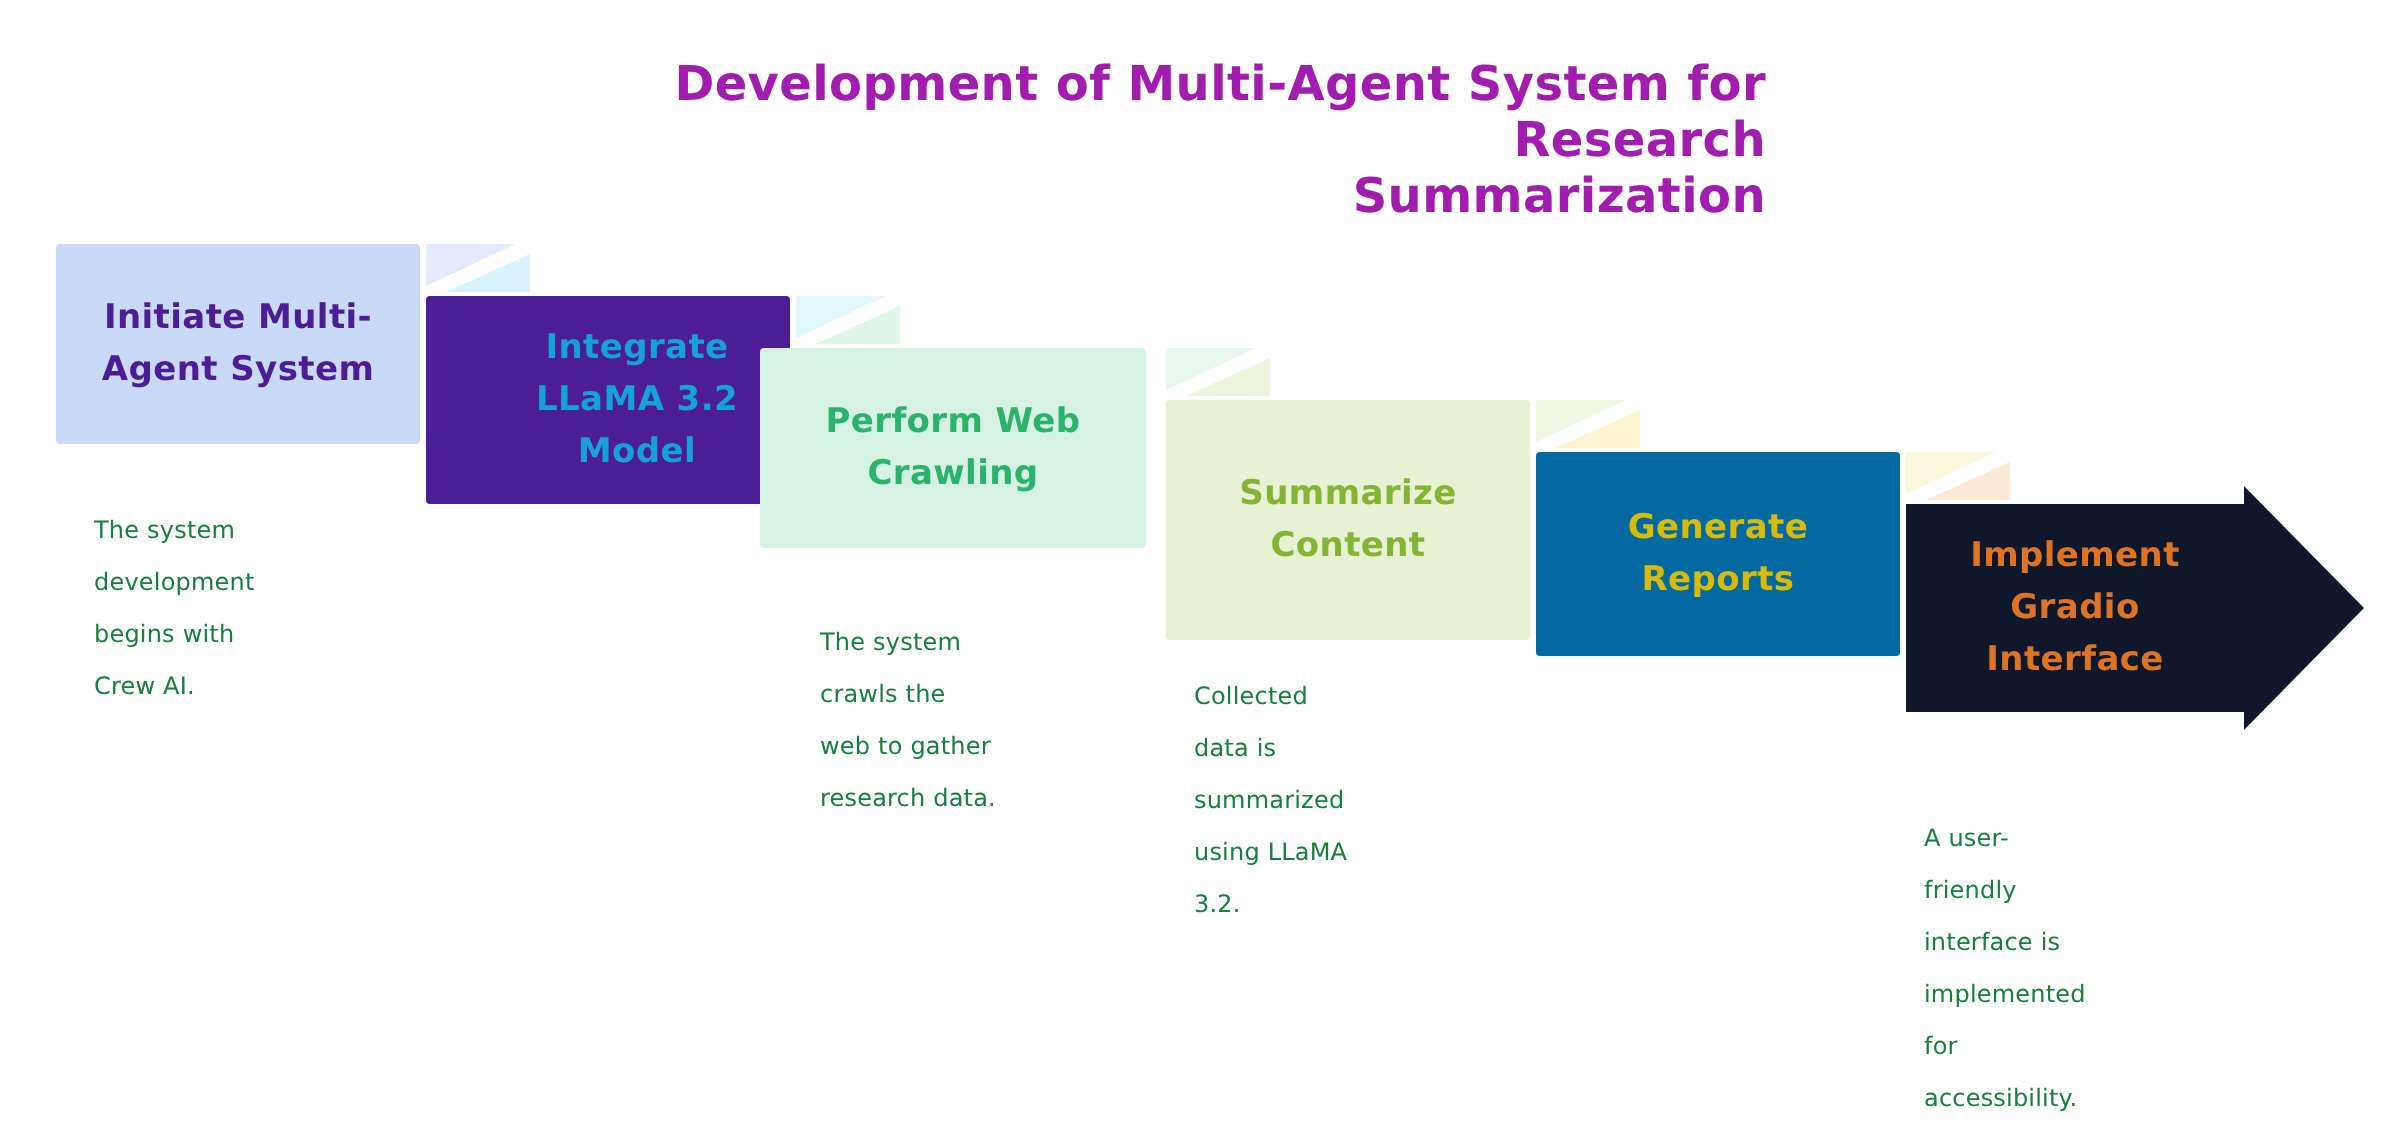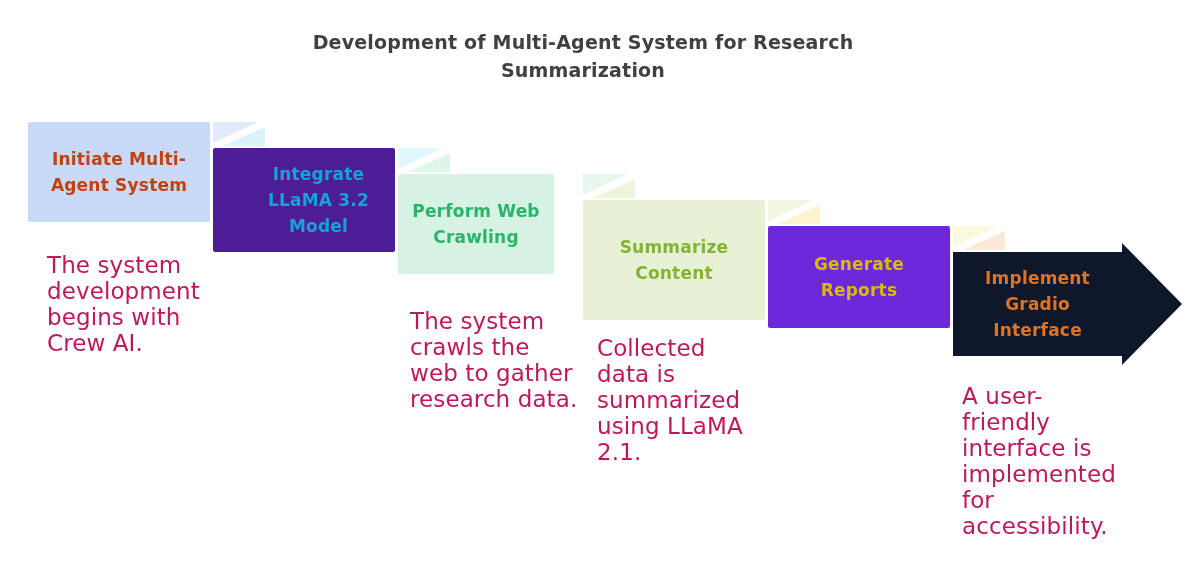--- a/index.html
+++ b/index.html
@@ -1,71 +1,71 @@
 <!DOCTYPE html>
 <html><head>
 <meta charset="utf-8">
 <style>
   html,body{margin:0;padding:0;background:#ffffff;}
   .canvas{
     position:relative;width:1200px;height:568px;background:#ffffff;overflow:hidden;
     font-family:"DejaVu Sans","Liberation Sans",sans-serif;
   }
   .main-title{
-    position:absolute;left:283px;top:28px;width:600px;text-align:center;
-    font-size:19px;font-weight:bold;line-height:28px;color:#404040;
+    position:absolute;left:283px;top:28px;width:600px;text-align:right;
+    font-size:24px;font-weight:bold;line-height:28px;color:#a21caf;
     letter-spacing:.2px;white-space:pre-line;
   }
   .box{
     position:absolute;display:flex;align-items:center;justify-content:center;
     text-align:center;border-radius:2px;box-sizing:border-box;
   }
   .box-title{
     font-size:17px;font-weight:bold;line-height:26px;white-space:pre-line;
     letter-spacing:.2px;
   }
   .b1{left:28px;top:122px;width:182px;height:100px}
   .b2{left:213px;top:148px;width:182px;height:104px}
-  .b3{left:398px;top:174px;width:156px;height:100px}
+  .b3{left:380px;top:174px;width:193px;height:100px}
   .b4{left:583px;top:200px;width:182px;height:120px}
   .b5{left:768px;top:226px;width:182px;height:102px}
   .b6{
     left:953px;top:243px;width:229px;height:122px;padding-right:60px;border-radius:0;
     clip-path:polygon(0 9px,169px 9px,169px 0px,229px 61px,169px 122px,169px 113px,0 113px);
   }
   .desc{
-    position:absolute;font-size:23px;line-height:26px;color:#be185d;
+    position:absolute;font-size:12px;line-height:26px;color:#15803d;
     white-space:pre-line;letter-spacing:.1px;
   }
   .d1{left:47px;top:252px;width:178px}
   .d2{left:228px;top:283px;width:182px}
   .d3{left:410px;top:308px;width:182px}
   .d4{left:597px;top:335px;width:178px}
   .d5{left:780px;top:361px;width:186px}
-  .d6{left:962px;top:383px;width:182px}
+  .d6{left:962px;top:406px;width:182px}
   .fold{position:absolute;width:52px;height:24px;}
   .fold-upper,.fold-lower{position:absolute;left:0;top:0;width:52px;height:24px;}
   .fold-upper{clip-path:polygon(0px 0px,45px 0px,0px 21px);}
   .fold-lower{clip-path:polygon(52px 5px,52px 24px,10px 24px);}
   .f2{left:213px;top:122px}
   .f3{left:398px;top:148px}
   .f4{left:583px;top:174px}
   .f5{left:768px;top:200px}
   .f6{left:953px;top:226px}
 </style>
 </head>
 <body>
 
 <div class="canvas">
 
   <div class="main-title">Development of Multi-Agent System for Research
 Summarization</div>
 
   <div class="box b1" style="background: rgb(201, 217, 248);">
-    <div class="box-title" style="color: #c2410c; text-align: center;">Initiate Multi-
+    <div class="box-title" style="color: #4c1d95; text-align: center;">Initiate Multi-
 Agent System</div>
   </div>
   <div class="desc d1">The system
 development
 begins with
 Crew AI.</div>
 
   <div class="fold f2">
     <div class="fold-upper" style="background: rgb(226, 234, 252);"></div>
     <div class="fold-lower" style="background: rgb(217, 243, 252);"></div>
@@ -97,28 +97,28 @@
   </div>
 
   <div class="box b4" style="background: rgb(231, 241, 211);">
     <div class="box-title" style="color: rgb(131, 180, 52);">Summarize
 Content</div>
   </div>
   <div class="desc d4">Collected
 data is
 summarized
 using LLaMA
-2.1.</div>
+3.2.</div>
 
   <div class="fold f5">
     <div class="fold-upper" style="background: rgb(240, 247, 226);"></div>
     <div class="fold-lower" style="background: rgb(251, 244, 207);"></div>
   </div>
 
-  <div class="box b5" style="background: #6d28d9;">
+  <div class="box b5" style="background: #0369a1;">
     <div class="box-title" style="color: rgb(216, 187, 10);">Generate
 Reports</div>
   </div>
 
   <div class="fold f6">
     <div class="fold-upper" style="background: rgb(252, 248, 221);"></div>
     <div class="fold-lower" style="background: rgb(251, 233, 214);"></div>
   </div>
 
   <div class="box b6" style="background: #0f172a;">

